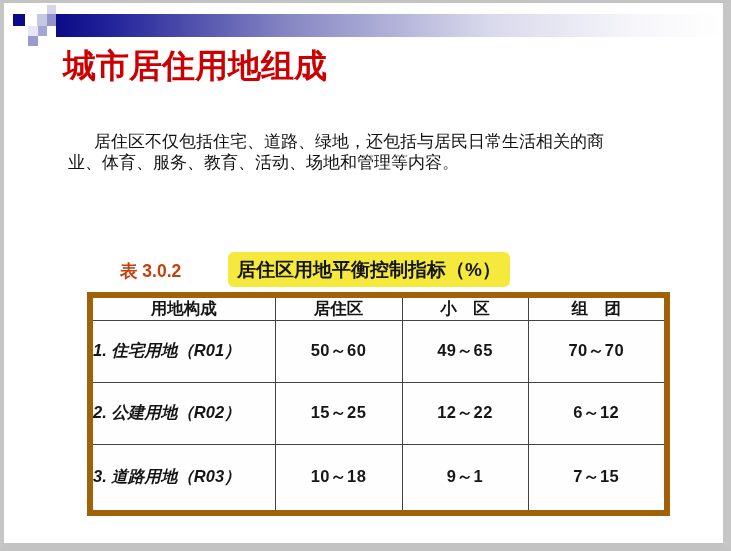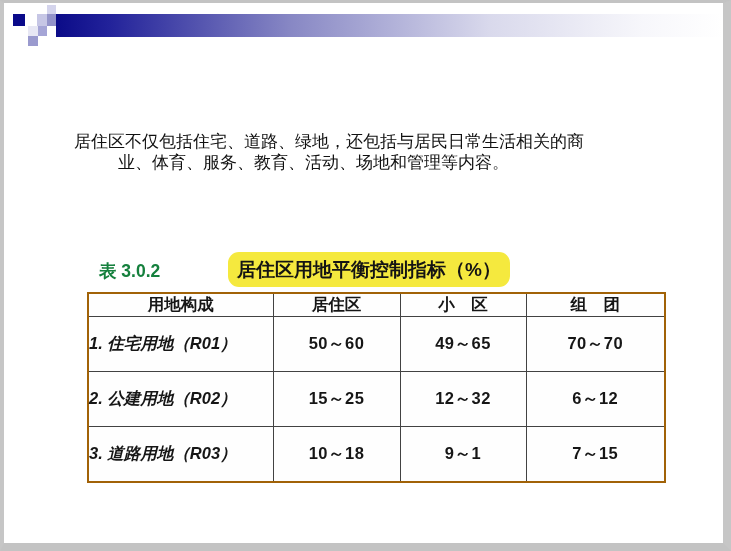--- a/index.html
+++ b/index.html
@@ -38,40 +38,40 @@
   .sq7 { left:28px; top:36px; width:10px; height:10px; background:#9a9ace; }
 
   .title {
     position:absolute; left:63px; top:44px;
     font-size:33px; font-weight:bold; color:var(--title_red);
     letter-spacing:0px; white-space:nowrap;
   }
 
   .body-text { position:absolute; left:0; top:131px; width:731px;
     font-size:17px; line-height:21px; color:#101010; }
-  .body-line-1 { margin-left:74px; white-space:nowrap; }
-  .body-line-2 { margin-left:118px; white-space:nowrap; }
+  .body-line-1 { margin-left:94px; white-space:nowrap; }
+  .body-line-2 { margin-left:68px; white-space:nowrap; }
 
   .caption { position:absolute; left:0; top:252px; width:731px; height:32px; }
   .cap-label {
-    position:absolute; left:99px; top:7px;
-    font-size:17.5px; font-weight:bold; color:#15803d; white-space:nowrap;
+    position:absolute; left:120px; top:7px;
+    font-size:17.5px; font-weight:bold; color:#c2410c; white-space:nowrap;
   }
   .cap-title {
     position:absolute; left:228px; top:0;
     background:var(--highlight_yellow);
-    padding:5px 9px 4px 9px; border-radius:11px;
+    padding:5px 9px 4px 9px; border-radius:6px;
     font-size:19px; font-weight:bold; color:#141414; white-space:nowrap;
   }
 
   table.land {
     position:absolute; left:87px; top:292px;
-    width:577px; height:191px;
+    width:577px; height:224px;
     border-collapse:collapse; table-layout:fixed;
-    border:2px solid #a16207;
+    border:6px solid #a16207;
     font-size:16.5px; font-weight:bold; color:#161616;
     background:#fefefe;
   }
   table.land th, table.land td {
     border:1.5px solid #424242;
     vertical-align:middle;
     padding:0;
   }
   table.land th { text-align:center; font-weight:bold; }
   td.label-cell { text-align:left; padding-left:9px; white-space:nowrap;font-style:italic; }
@@ -85,20 +85,21 @@
 
   <div class="deco-bar"></div>
   <div class="sq sq1"></div>
   <div class="sq sq2"></div>
   <div class="sq sq3"></div>
   <div class="sq sq4"></div>
   <div class="sq sq5"></div>
   <div class="sq sq6"></div>
   <div class="sq sq7"></div>
 
+  <h1 class="title">城市居住用地组成</h1>
 
   <div class="body-text">
     <div class="body-line-1">居住区不仅包括住宅、道路、绿地，还包括与居民日常生活相关的商</div>
     <div class="body-line-2">业、体育、服务、教育、活动、场地和管理等内容。</div>
   </div>
 
   <div class="caption">
     <span class="cap-label">表 3.0.2</span>
     <span class="cap-title">居住区用地平衡控制指标（%）</span>
   </div>
@@ -121,21 +122,21 @@
     <tbody id="tbody">
         <tr>
           <td class="label-cell">1. 住宅用地（R01）</td>
           <td class="value-cell"><span class="u">50</span><span>～</span><span>60</span></td>
           <td class="value-cell"><span>49</span><span>～</span><span>65</span></td>
           <td class="value-cell"><span class="u">70</span><span>～</span><span class="u">70</span></td>
         </tr>
         <tr>
           <td class="label-cell">2. 公建用地（R02）</td>
           <td class="value-cell"><span class="u">15</span><span>～</span><span class="u">25</span></td>
-          <td class="value-cell"><span class="u">12</span><span>～</span><span class="u">32</span></td>
+          <td class="value-cell"><span class="u">12</span><span>～</span><span class="u">22</span></td>
           <td class="value-cell"><span>6</span><span>～</span><span class="u">12</span></td>
         </tr>
         <tr>
           <td class="label-cell">3. 道路用地（R03）</td>
           <td class="value-cell"><span class="u">10</span><span>～</span><span class="u">18</span></td>
           <td class="value-cell"><span class="u">9</span><span>～</span><span class="u">1</span></td>
           <td class="value-cell"><span class="u">7</span><span>～</span><span class="u">15</span></td>
         </tr>
       </tbody>
   </table>

